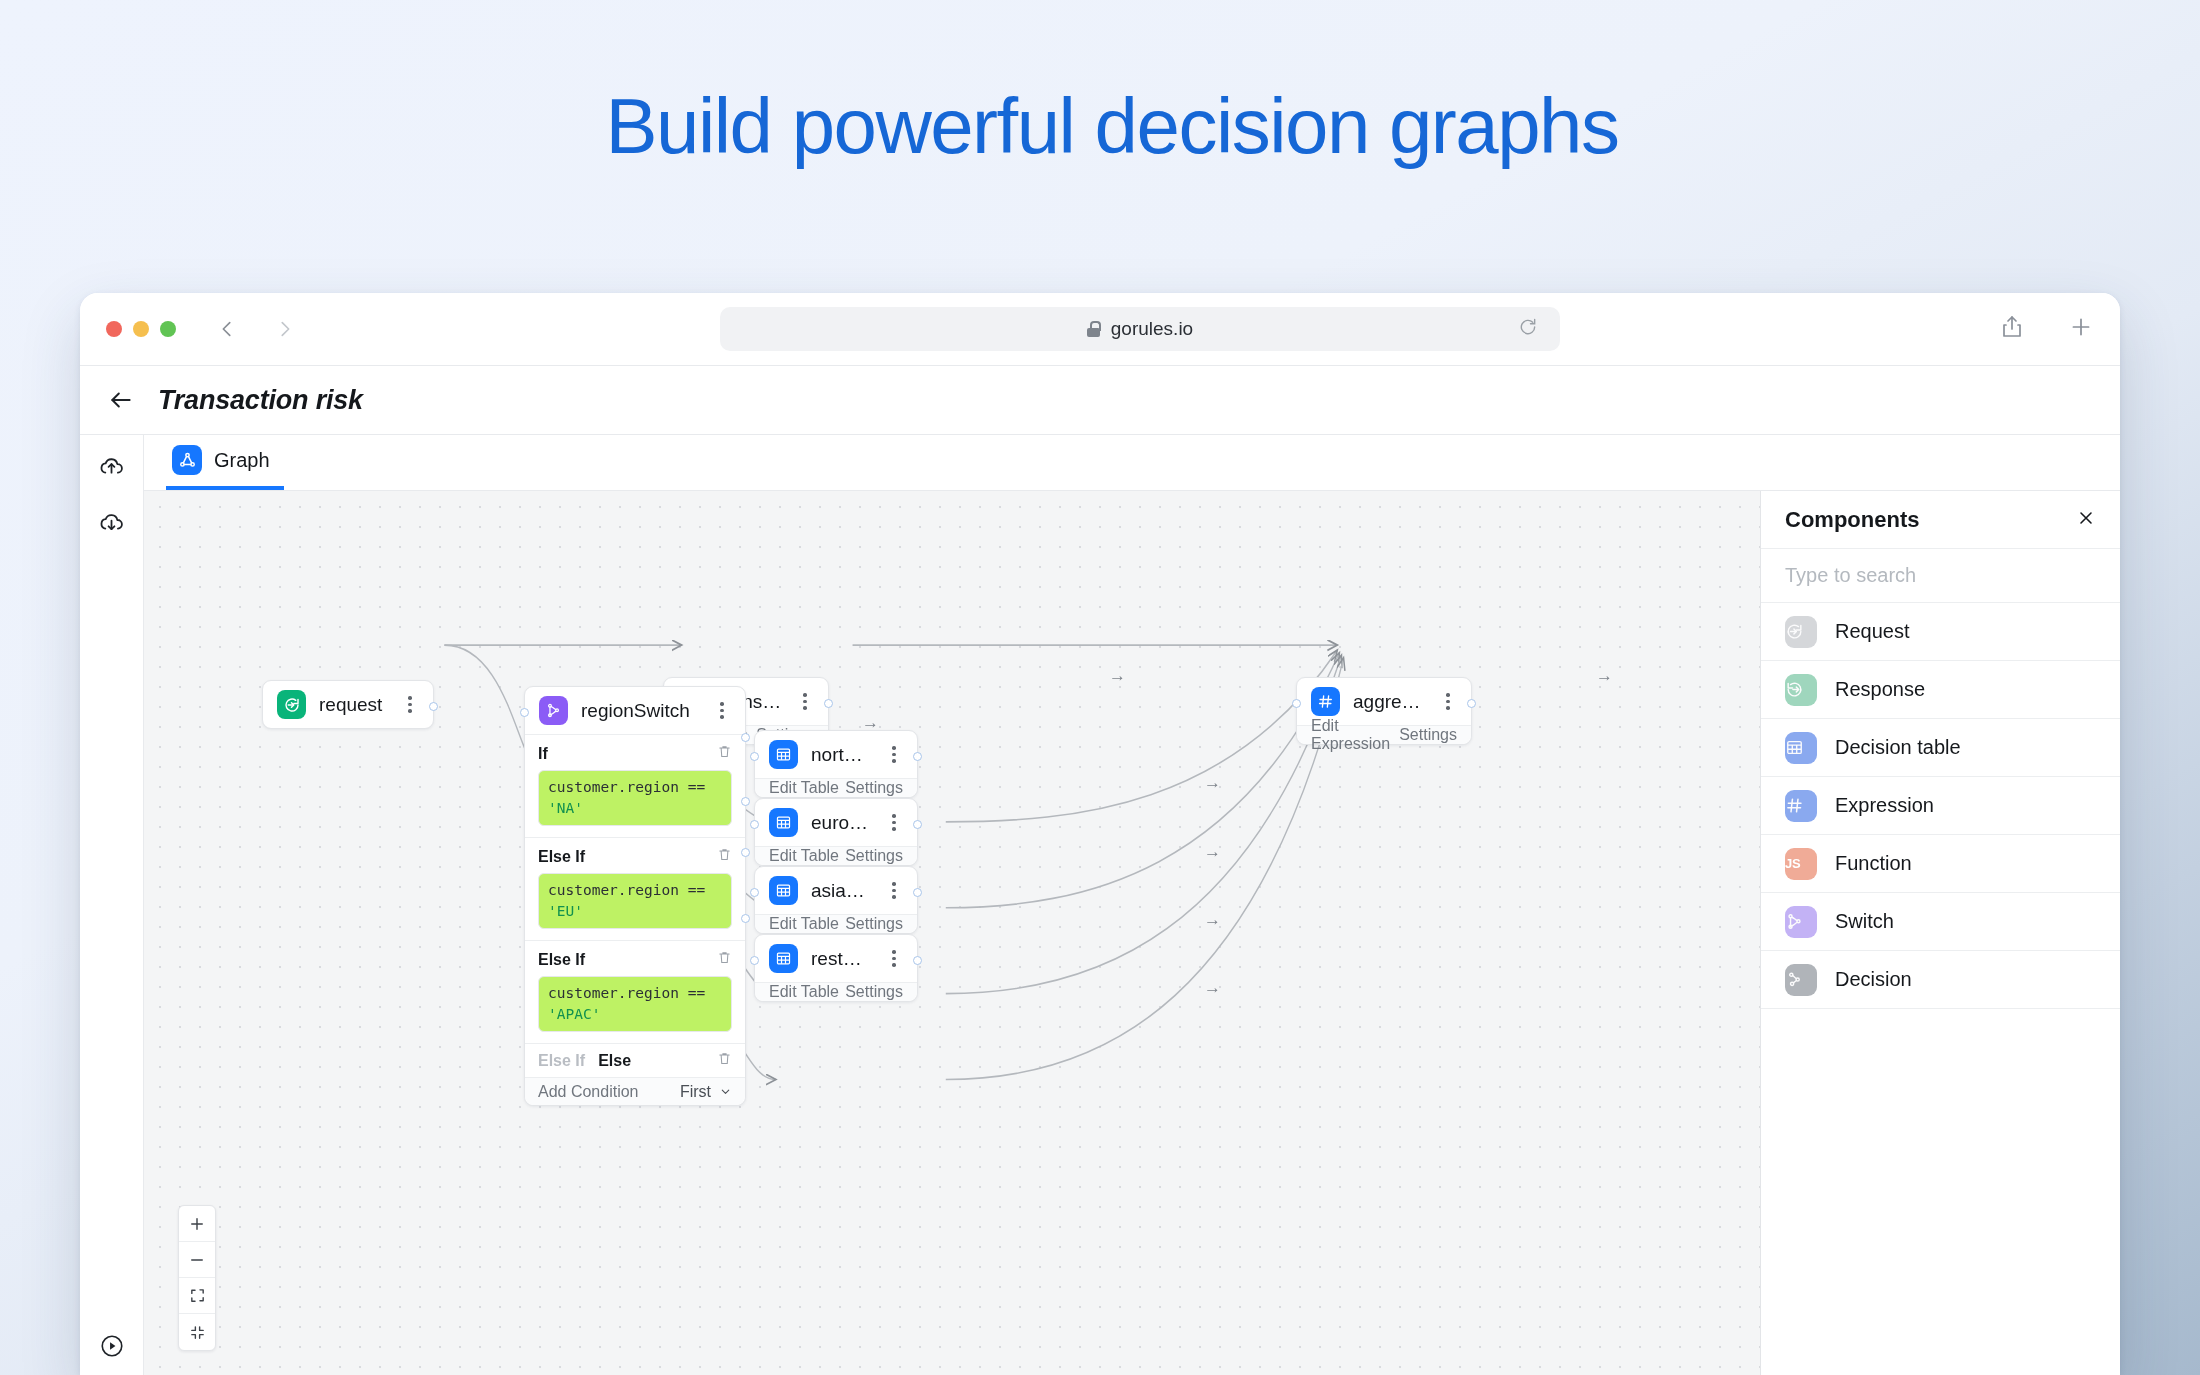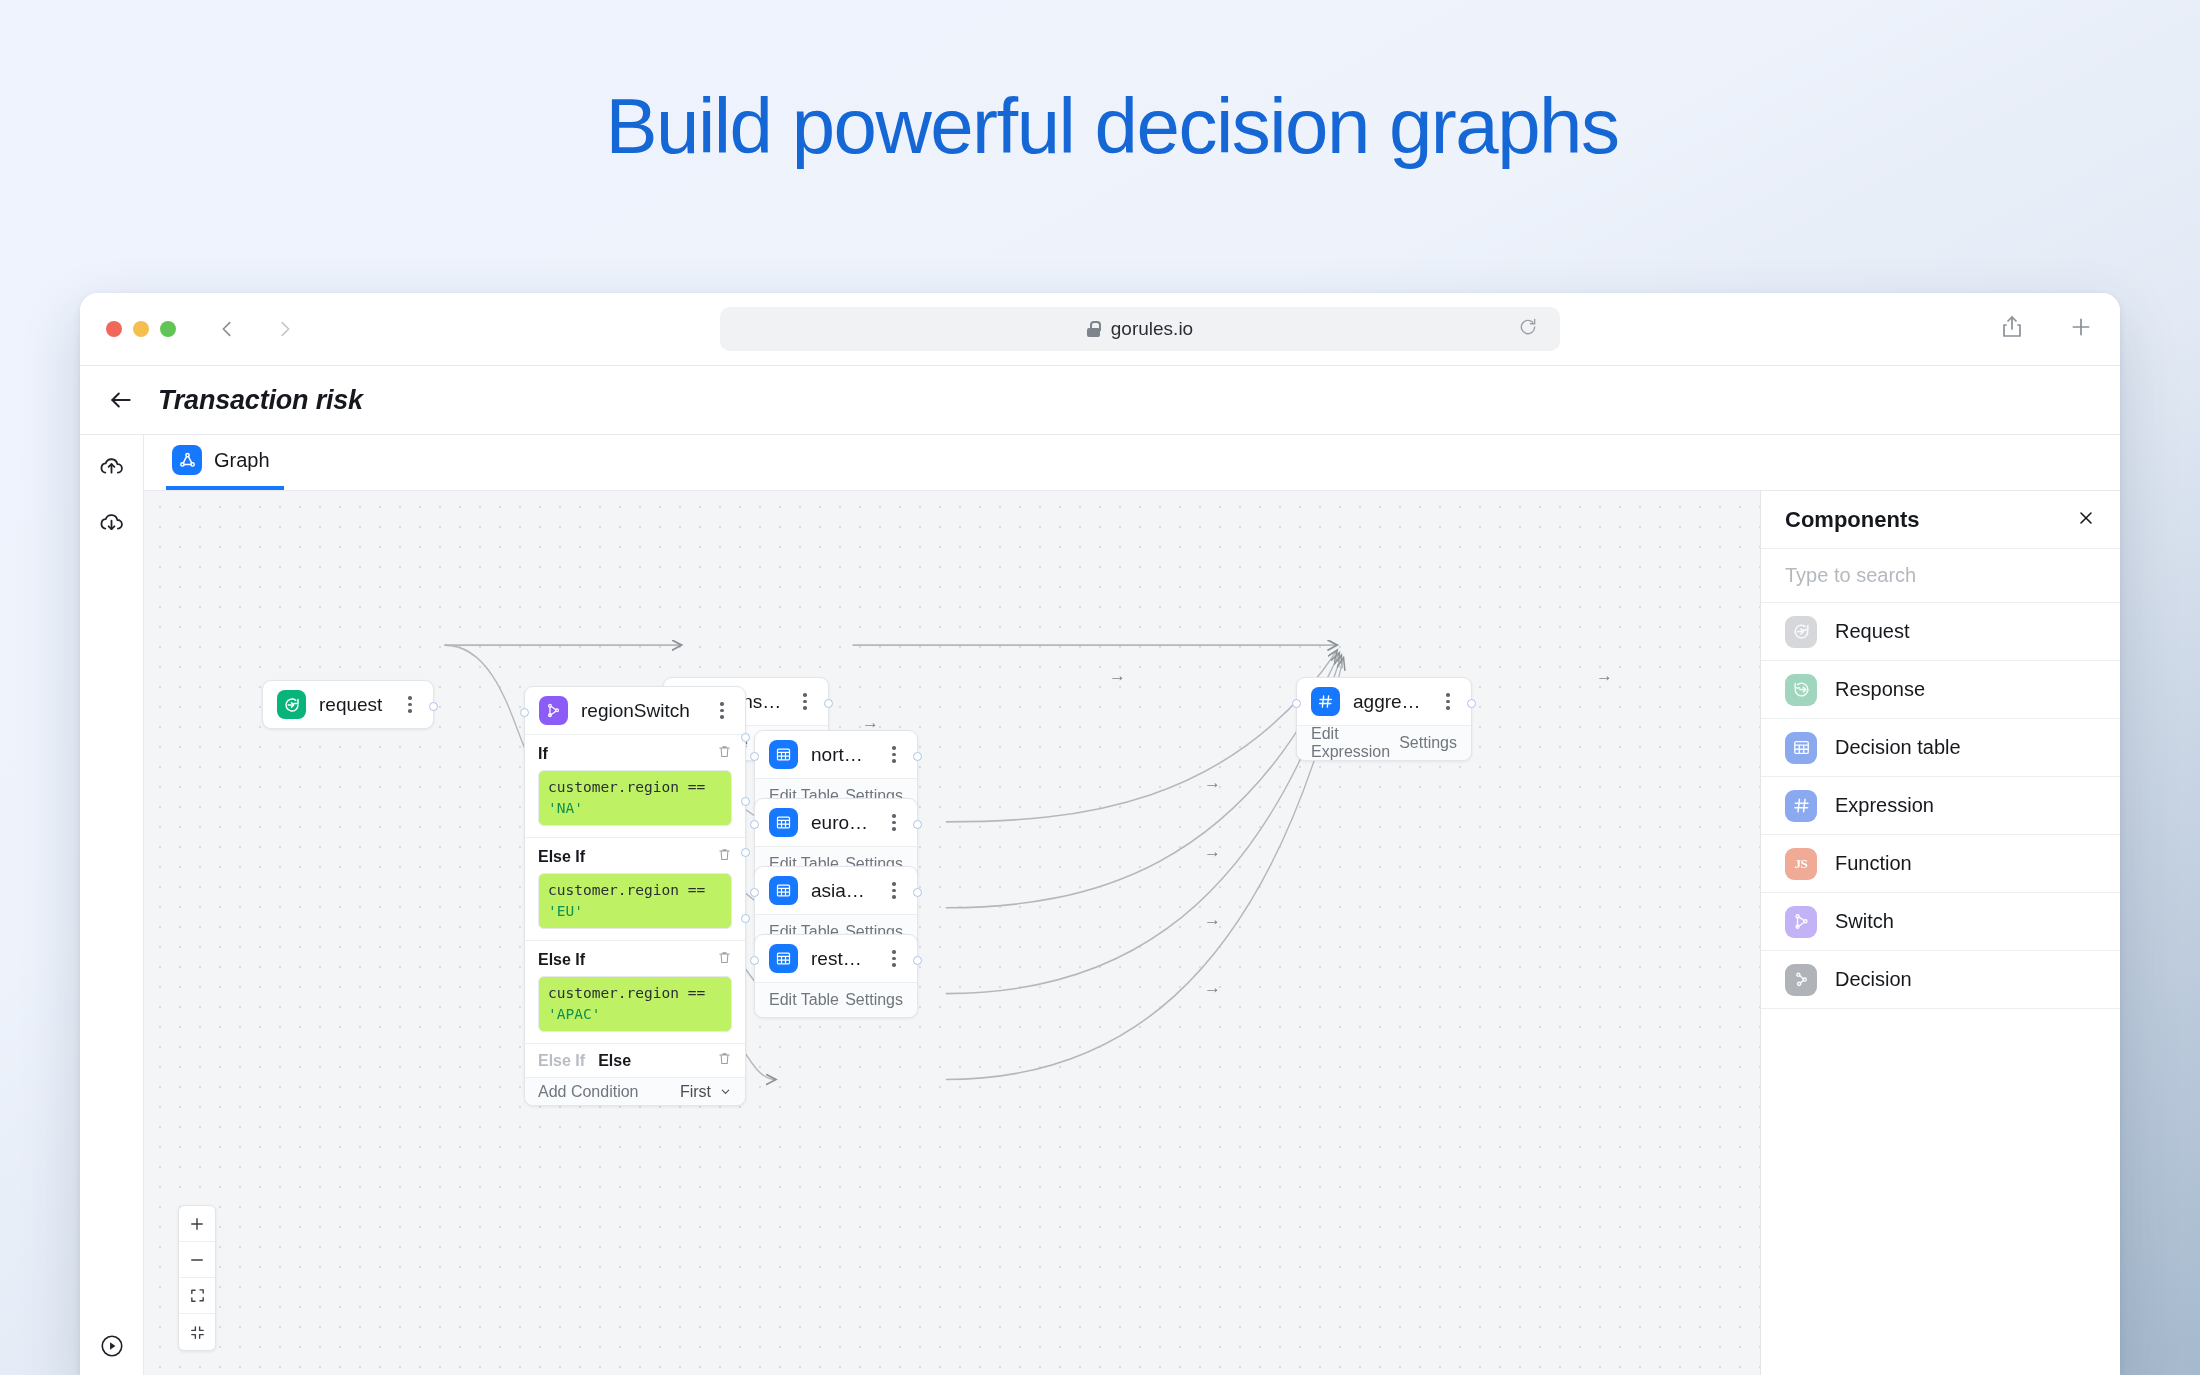--- a/index.html
+++ b/index.html
@@ -173,21 +173,21 @@
   .node-name {
     font-size: 19px; color: #15181c; white-space: nowrap;
     overflow: hidden; text-overflow: ellipsis; flex: 1;
   }
   .kebab { width: 18px; display: flex; flex-direction: column; align-items: center; gap: 3px; flex: 0 0 18px; }
   .kebab i { width: 3.5px; height: 3.5px; border-radius: 50%; background: #60656c; display: block; }
 
   .node-foot {
     border-top: 1px solid #eceef0;
     background: #fafbfc;
-    height: 35px;
+    height: 19px;
     display: flex; align-items: center; justify-content: space-between;
     padding: 0 14px;
     font-size: 16px; color: #70767e;
     border-radius: 0 0 9px 9px;
   }
 
   
   .switch-node { width: 222px; }
   .sw-row {
     border-top: 1px solid #eceef0;
@@ -281,23 +281,22 @@
   }
   .comp-item {
     height: 58px;
     display: flex; align-items: center; gap: 18px;
     padding: 0 24px;
     border-bottom: 1px solid #eceef0;
     font-size: 20px; color: #15181c;
   }
   .comp-ico {
     width: 32px; height: 32px; border-radius: 9px;
-    display: flex; align-items: center; justify-content: center;
+    display: flex; align-items: center; 
     flex: 0 0 32px;
-    font-family: Liberation Serif, serif;
   }
   .c-gray { background: #d5d7da; }
   .c-green { background: #9fd6bd; }
   .c-blue { background: #8aa9ef; }
   .c-blue2 { background: #8aa9ef; }
   .c-peach { background: #f0ab97; }
   .c-purple { background: #c3b2f5; }
   .c-gray2 { background: #b0b4b9; }
   .comp-ico svg { display: block; }
   .js-txt { font-size: 13px; font-weight: 700; color: #fff; letter-spacing: -.3px; }

